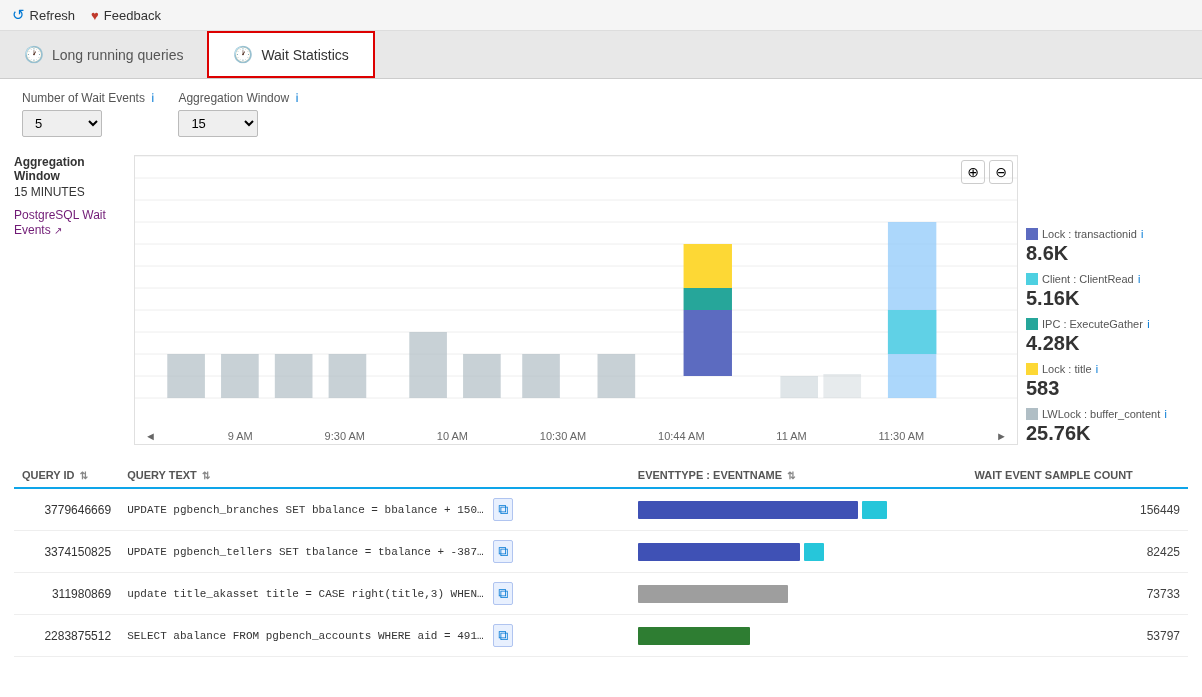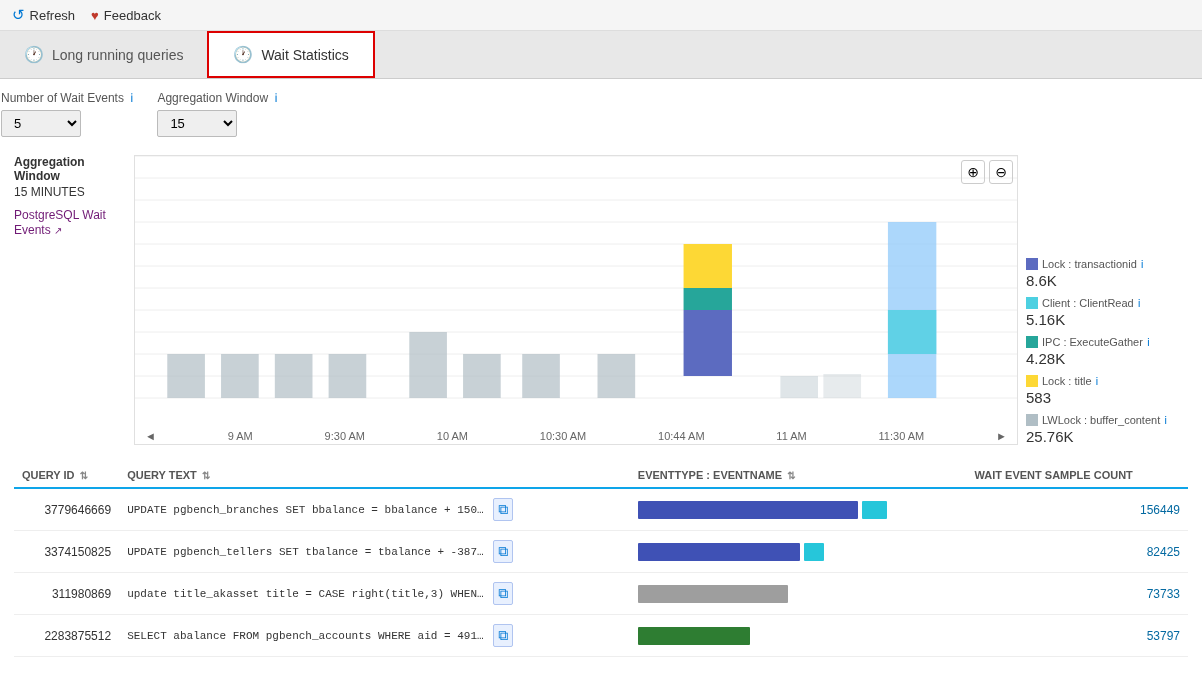--- a/index.html
+++ b/index.html
@@ -42,21 +42,21 @@
       color: #333;
       font-weight: 500;
     }
     .tab-icon { color: #0078d4; font-size: 16px; }
 
     
     .controls-row {
       display: flex;
       align-items: flex-end;
       gap: 24px;
-      padding: 10px 1px 6px;
+      padding: 10px 22px 6px;
       background: #fff;
     }
     .control-group label {
       display: block;
       font-size: 12px;
       color: #555;
       margin-bottom: 4px;
     }
     .control-group select {
       padding: 4px 24px 4px 8px;
@@ -114,22 +114,22 @@
       display: flex;
       align-items: center;
       gap: 4px;
     }
     .legend-swatch {
       width: 12px; height: 12px;
       display: inline-block;
       flex-shrink: 0;
     }
     .legend-value {
-      font-size: 15px;
-      font-weight: 400;
+      font-size: 20px;
+      font-weight: 700;
     }
 
     
     .zoom-controls {
       position: absolute;
       top: 4px;
       right: 4px;
       display: flex;
       gap: 4px;
     }
@@ -200,21 +200,21 @@
       align-items: center;
       gap: 4px;
     }
     .bar-inner {
       height: 18px;
       border-radius: 1px;
       flex-shrink: 0;
     }
     .count-val {
       font-size: 12px;
-      color: #0369a1;
+      color: #404040;
       min-width: 50px;
     }
 
     .y-labels {
       display: flex;
       flex-direction: column;
       align-items: flex-end;
       justify-content: space-between;
       height: 260px;
       padding-bottom: 24px;

